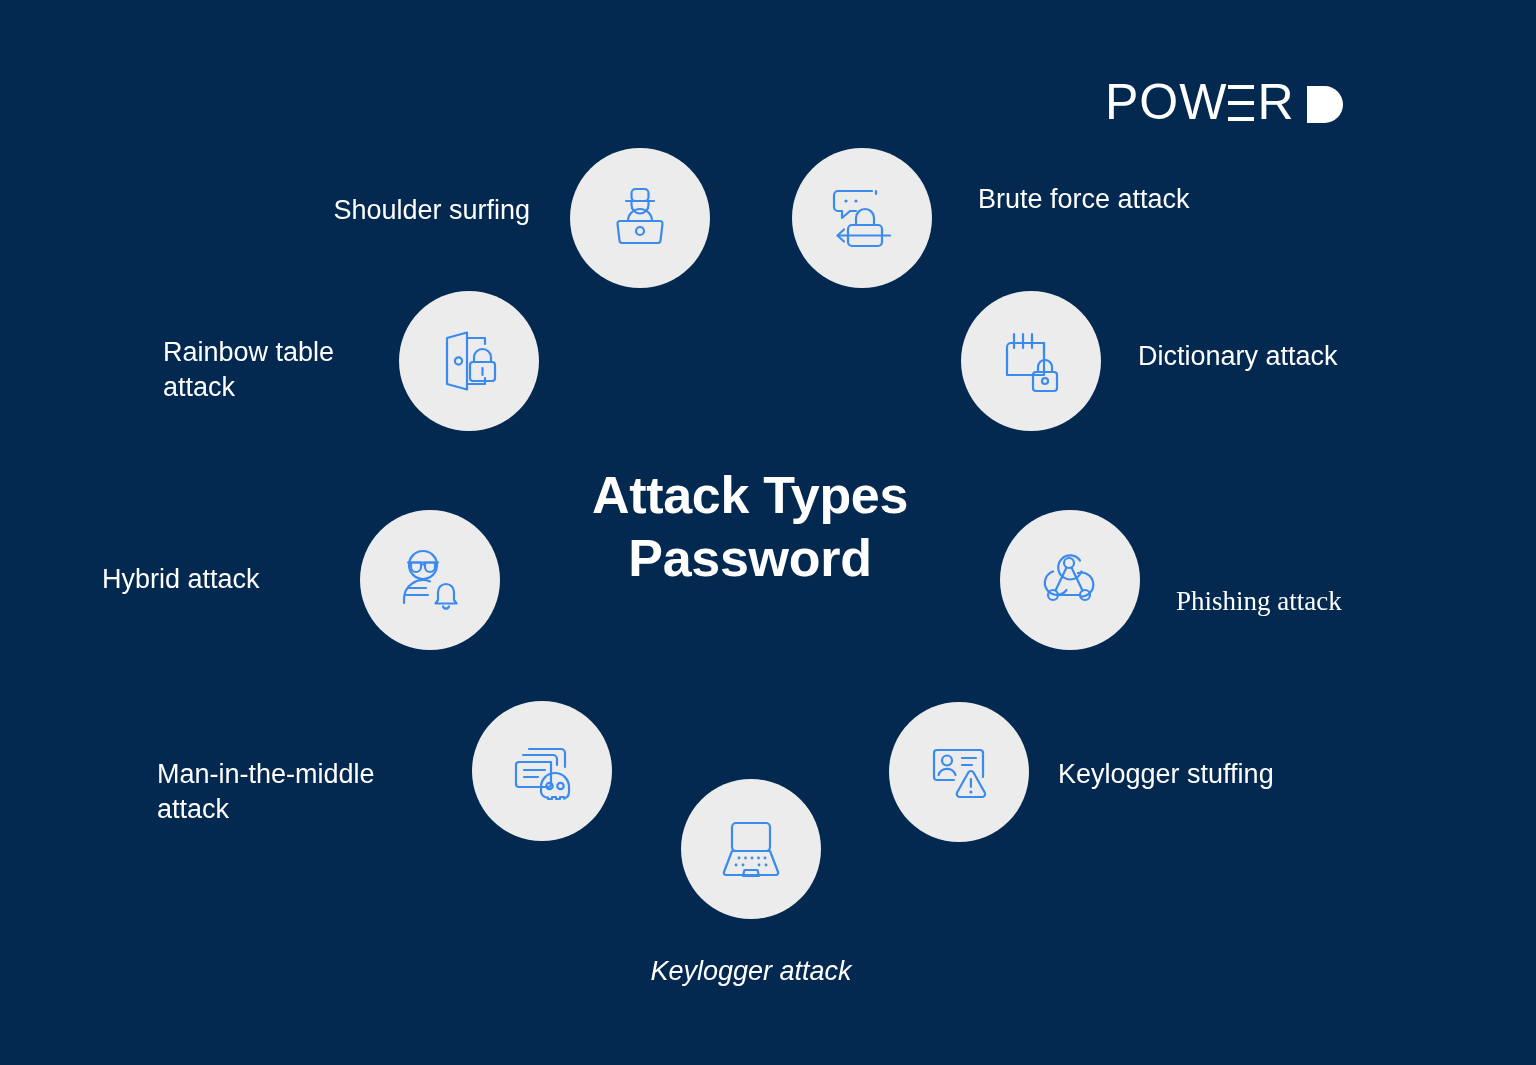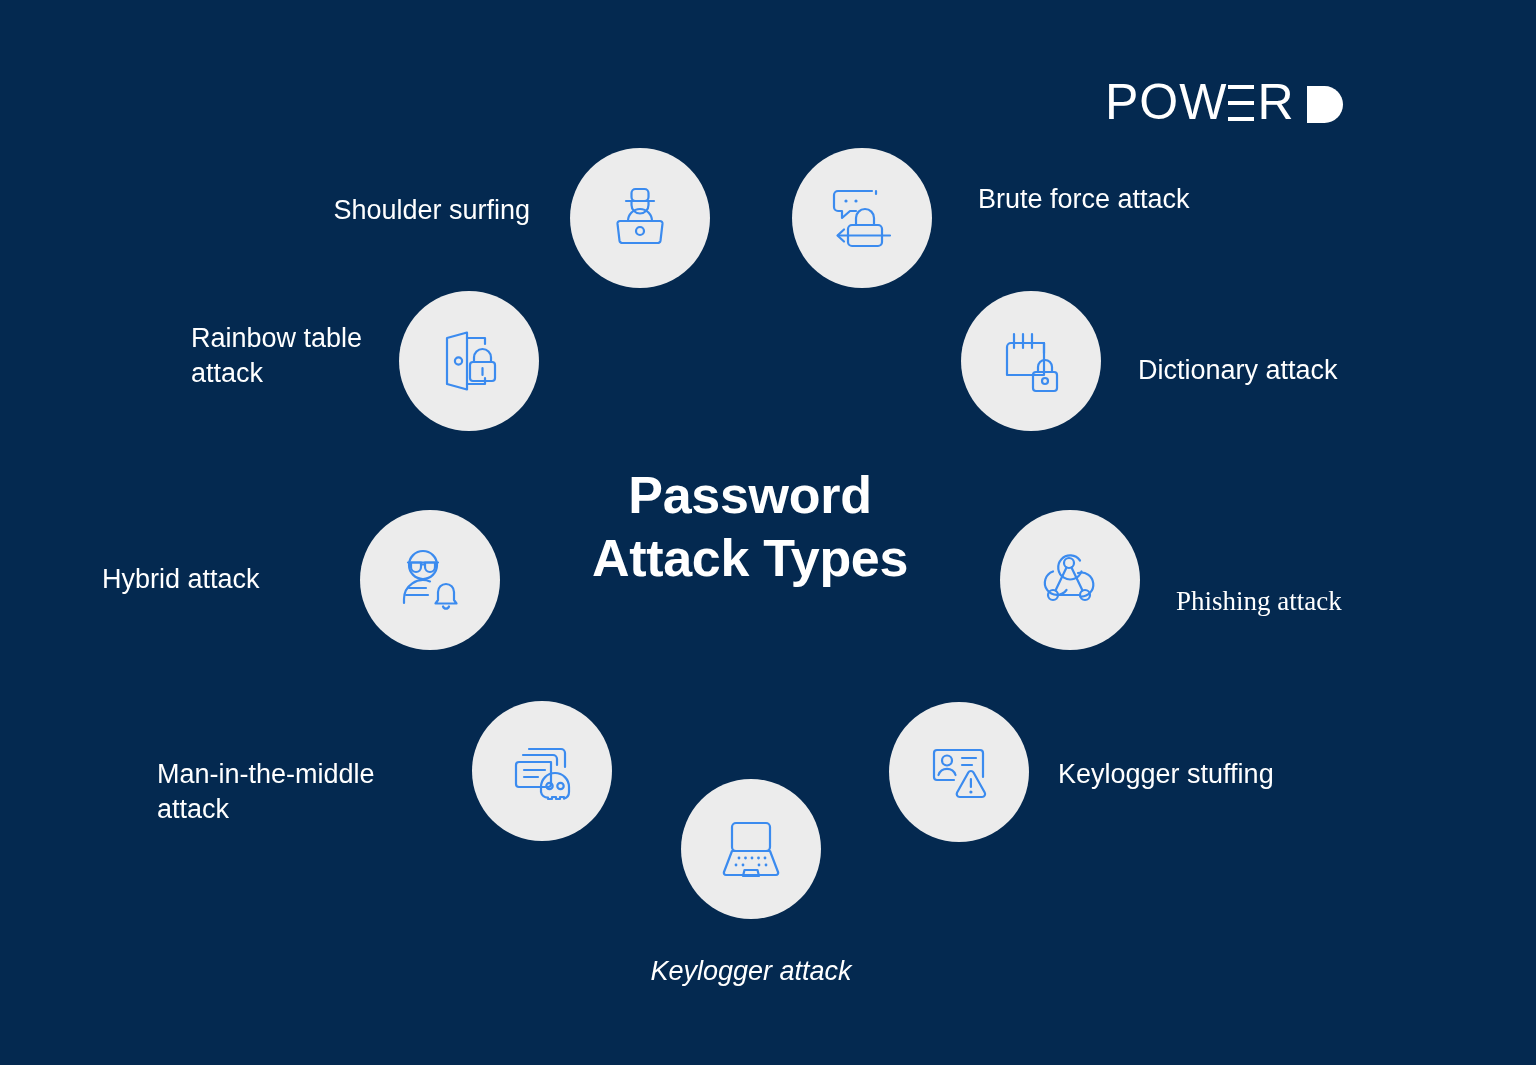--- a/index.html
+++ b/index.html
@@ -110,22 +110,22 @@
     <span class="logo-ebars">
         <i></i>
         <i></i>
         <i></i>
       </span>
     <span class="logo-text">R</span>
     <span class="logo-dfill"></span>
   </div>
 
   <div id="center-title">
+    <div>Attack Types</div>
     <div>Password</div>
-    <div>Attack Types</div>
   </div>
 
   <div class="node">
     <div class="icon-circle" style="left:570px; top:148px;">
       <svg width="74" height="74" viewBox="0 0 74 74" fill="none" stroke="#3b8bef" stroke-width="2.2" stroke-linecap="round" stroke-linejoin="round">
         <rect x="28.5" y="8" width="17" height="12" rx="4"></rect>
         <line x1="23" y1="20" x2="51" y2="20"></line>
         <path d="M28.5 20v4a8.5 8.5 0 0 0 17 0v-4"></path>
         <path d="M25 40a12 12 0 0 1 24 0"></path>
         <path d="M17 40h40a2.5 2.5 0 0 1 2.5 2.7l-2 17A3 3 0 0 1 54.5 62h-35a3 3 0 0 1-3-2.3l-2-17A2.5 2.5 0 0 1 17 40z"></path>
@@ -157,21 +157,21 @@
         <path d="M50 19v32H13V23a4 4 0 0 1 4-4h33z"></path>
         <line x1="20" y1="10" x2="20" y2="24"></line>
         <line x1="29" y1="10" x2="29" y2="24"></line>
         <line x1="38" y1="10" x2="38" y2="24"></line>
         <line x1="50" y1="19" x2="50" y2="29"></line>
         <path d="M44 48v-5a7 7 0 0 1 14 0v5"></path>
         <rect x="39" y="48" width="24" height="19" rx="3"></rect>
         <circle cx="51" cy="57" r="3"></circle>
       </svg>
     </div>
-    <div class="node-label lbl-left" style="left:1138px; top:353px; width:340px;">Dictionary attack</div>
+    <div class="node-label lbl-left" style="left:1138px; top:339px; width:340px;">Dictionary attack</div>
   </div>
 
   <div class="node">
     <div class="icon-circle" style="left:1000px; top:510px;">
       <svg width="74" height="74" viewBox="0 0 74 74" fill="none" stroke="#3b8bef" stroke-width="2.2" stroke-linecap="round" stroke-linejoin="round">
         <path d="M47 17.5a12 12 0 1 0 1.5 11"></path>
         <path d="M20 28.5A12 12 0 1 0 33.5 47"></path>
         <path d="M47.5 53.5A12 12 0 1 0 45 30"></path>
         <circle cx="36" cy="20" r="5"></circle>
         <circle cx="20" cy="52" r="5"></circle>
@@ -260,17 +260,17 @@
       <svg width="74" height="74" viewBox="0 0 74 74" fill="none" stroke="#3b8bef" stroke-width="2.2" stroke-linecap="round" stroke-linejoin="round">
         <path d="M35 8.5L15 14v46l20 5.5V8.5z"></path>
         <circle cx="26.5" cy="37" r="3.6"></circle>
         <path d="M35 14h18v6"></path>
         <path d="M35 60h18v-6"></path>
         <path d="M42 38v-4.5a8.5 8.5 0 0 1 17 0V38"></path>
         <rect x="38" y="38" width="25" height="19" rx="3"></rect>
         <line x1="50.5" y1="44" x2="50.5" y2="51"></line>
       </svg>
     </div>
-    <div class="node-label lbl-left" style="left:163px; top:321px; width:240px;margin-left:28px;">Rainbow table
+    <div class="node-label lbl-left" style="left:163px; top:335px; width:240px;">Rainbow table
 attack</div>
   </div>
 
 </div>
 
 </body></html>

